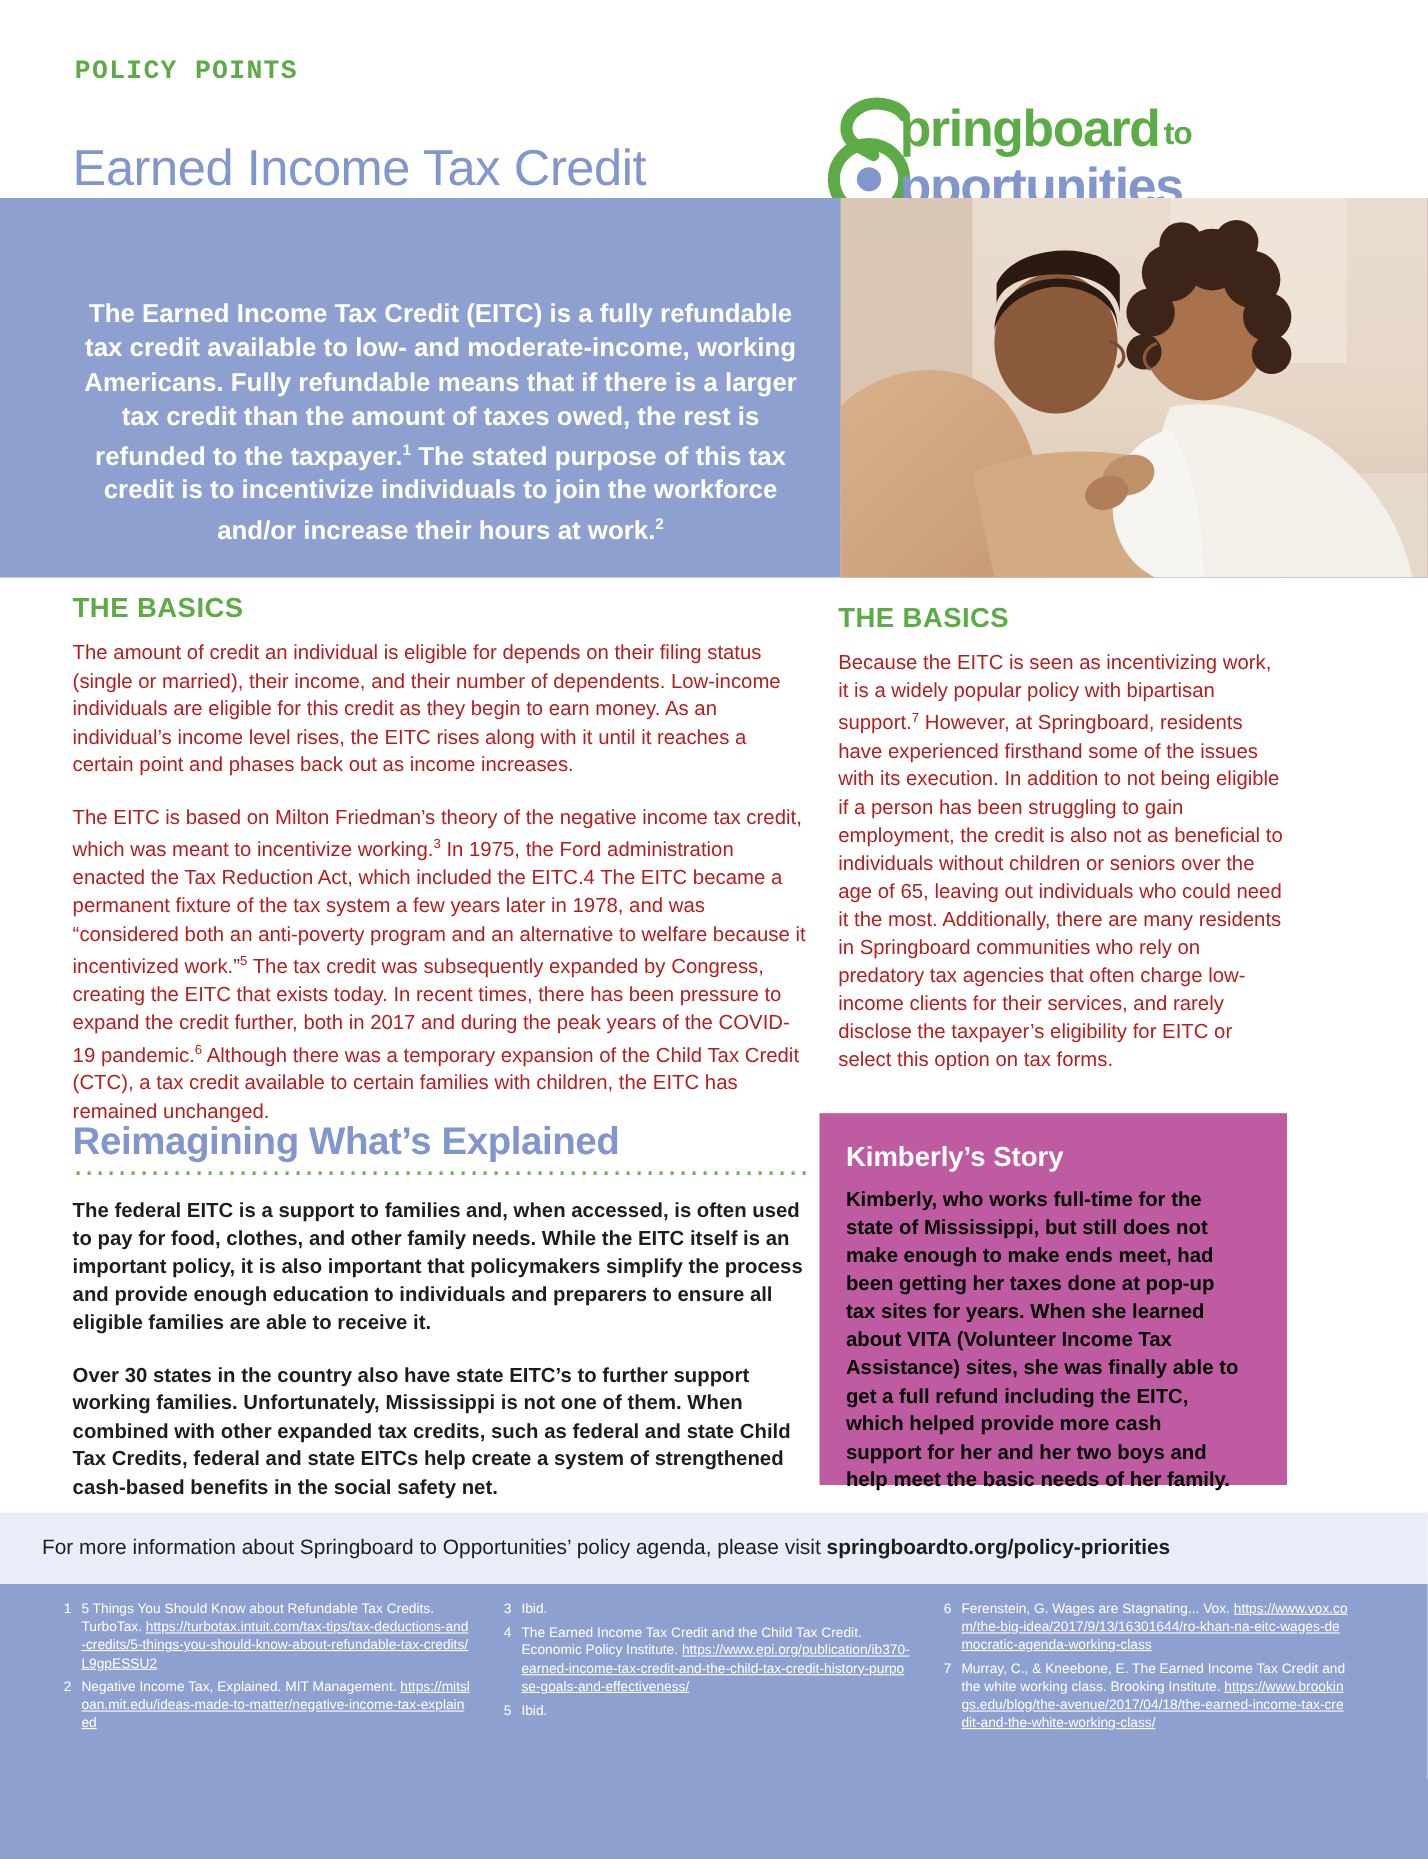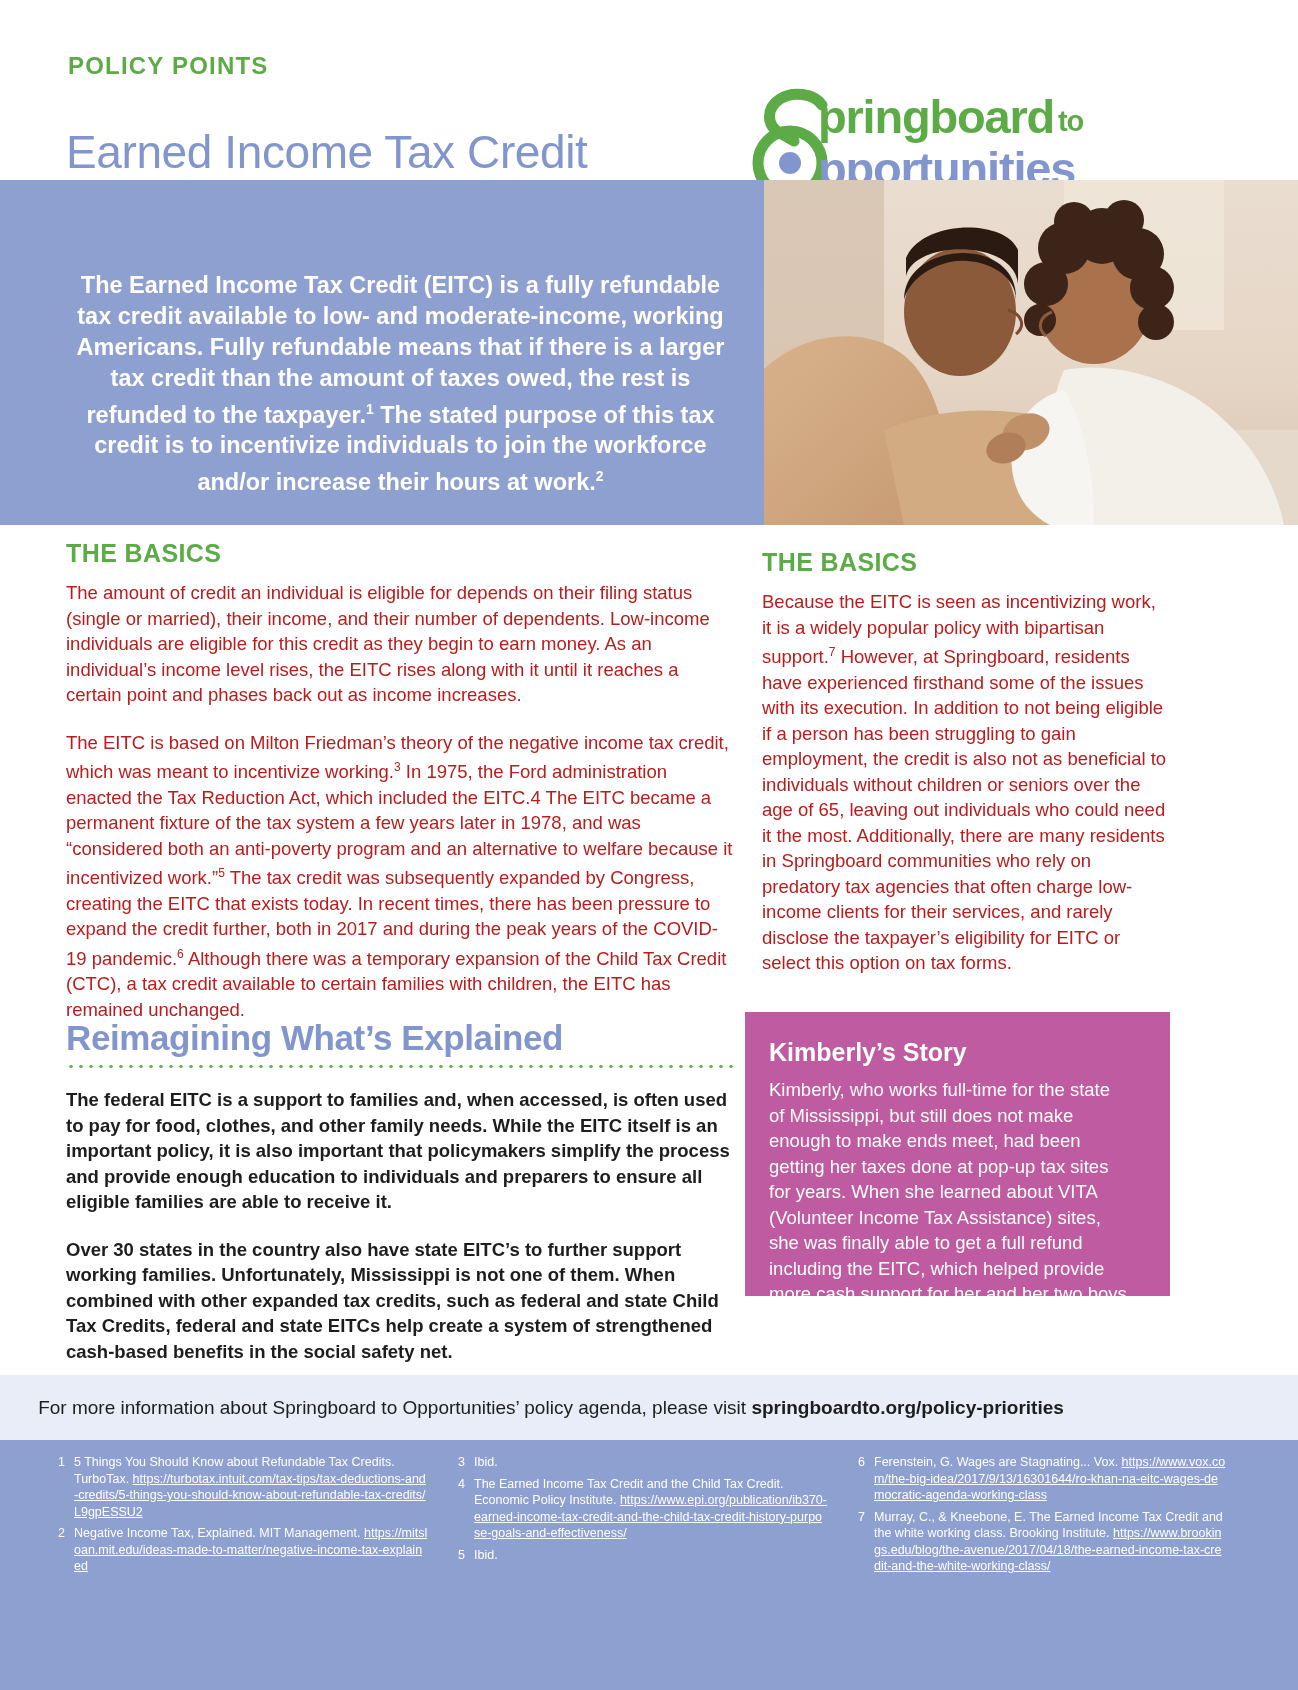--- a/index.html
+++ b/index.html
@@ -28,20 +28,21 @@
     left: 0; top: 0;
     width: 1298px; height: 180px;
   }
   .kicker {
     position: absolute;
     left: 68px; top: 52px;
     font-size: 24px;
     font-weight: bold;
     letter-spacing: 1.2px;
     color: #5cab47;
+    font-family: Liberation Mono, monospace;
   }
   .page-title {
     position: absolute;
     left: 66px; top: 94px;
     font-size: 46px;
     font-weight: normal;
     letter-spacing: -0.4px;
     color: #8296cd;
   }
 
@@ -163,36 +164,36 @@
     line-height: 25.5px;
     font-weight: bold;
     margin: 0 0 22px 0;
     color: #1d1d1d;
   }
 
   
   .story-box {
     position: absolute;
     left: 745px; top: 1012px;
-    width: 425px; height: 284px;
+    width: 425px; height: 338px;
     background: #bf5ba0;
     box-sizing: border-box;
     padding: 26px 41px 20px 24px;
   }
   .story-title {
     font-size: 25px;
     font-weight: bold;
     color: #ffffff;
     margin: 0 0 10px 0;
   }
   .story-body {
     font-size: 18.5px;
     line-height: 25.5px;
-    font-weight: normal;
-    color: #ffffff;
+    font-weight: bold;
+    color: #000000;
     margin: 0;
   }
 
   
   .cta {
     position: absolute;
     left: 0; top: 1375px;
     width: 1298px; height: 65px;
     background: #e8edf7;
   }

